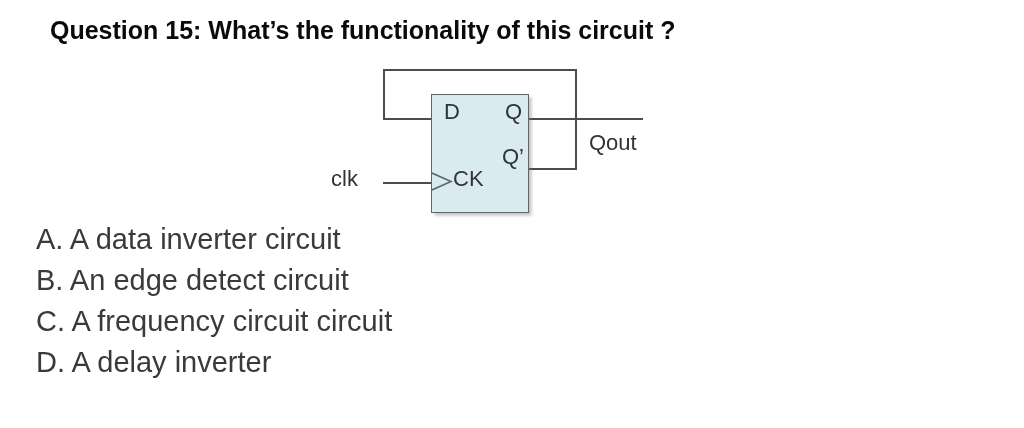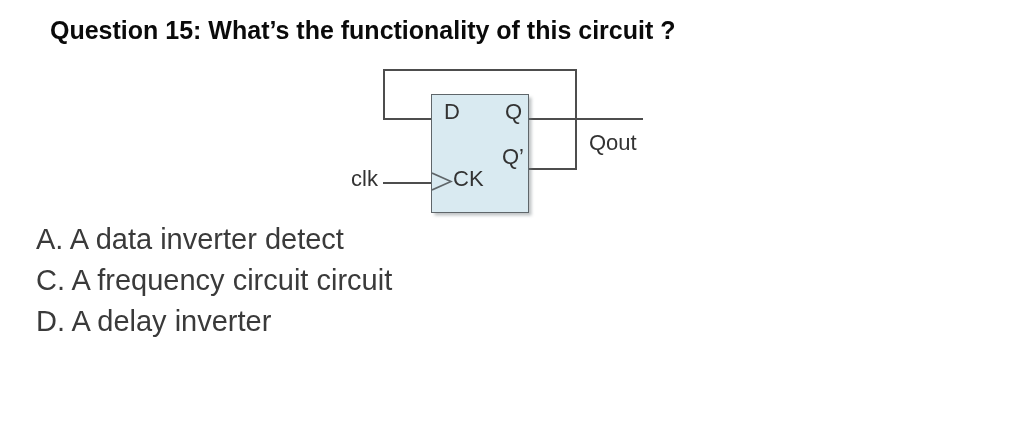--- a/index.html
+++ b/index.html
@@ -91,23 +91,24 @@
     <div class="ff-box"></div>
 
     <svg class="clk-tri" width="22" height="20" viewBox="0 0 22 20">
       <path d="M0,1 L19,9.5 L0,18" fill="none" stroke="#5f666a" stroke-width="1.6"></path>
     </svg>
 
     <span class="pin-label" style="left:444px; top:101px;">D</span>
     <span class="pin-label" style="left:505px; top:101px;">Q</span>
     <span class="pin-label" style="left:502px; top:146px;">Q’</span>
     <span class="pin-label" style="left:453px; top:168px;">CK</span>
-    <span class="pin-label" style="left:351px; top:168px;">clk</span>
+    <span class="pin-label" style="left:331px; top:168px;">clk</span>
     <span class="pin-label" style="left:589px; top:93px;margin-top:39px;">Qout</span>
   </div>
 
   <div class="options">
-    <div class="option">A. A data inverter detect</div>
+    <div class="option">A. A data inverter circuit</div>
+    <div class="option">B. An edge detect circuit</div>
     <div class="option">C. A frequency circuit circuit</div>
     <div class="option">D. A delay inverter</div>
   </div>
 
 </div>
 
 </body></html>

